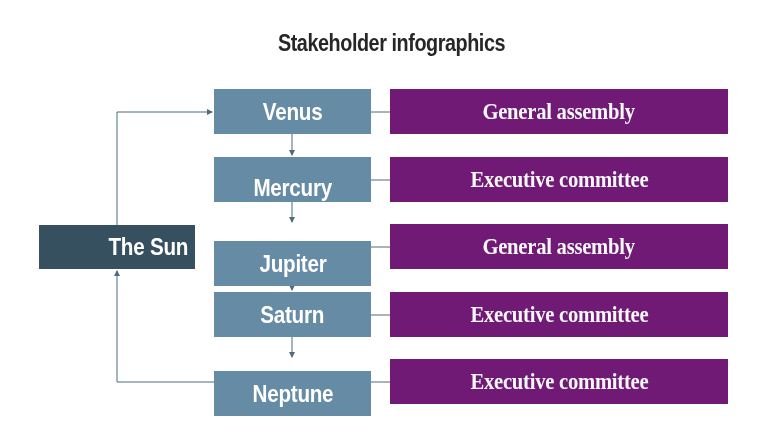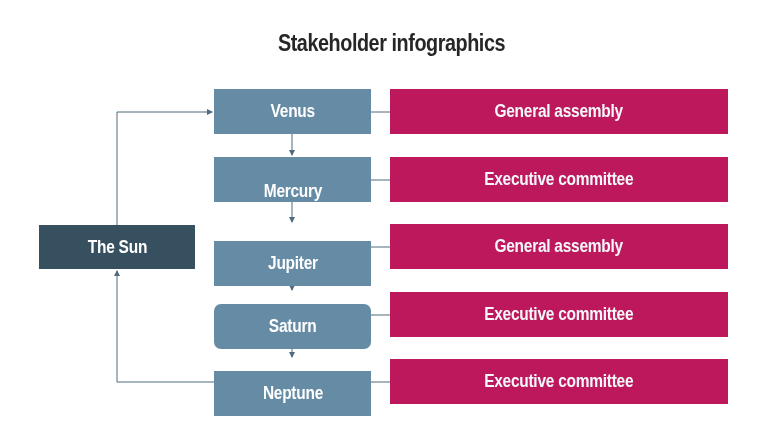--- a/index.html
+++ b/index.html
@@ -8,27 +8,27 @@
       background: #ffffff;
       font-family: "Liberation Sans", "DejaVu Sans", sans-serif;
     }
     .title {
       position: absolute; left: 0; top: 30px; width: 783px; text-align: center;
       font-size: 23px; font-weight: bold; color: #262626; letter-spacing: -0.5px;
       transform: scaleX(0.86); transform-origin: center;
     }
     .box {
       position: absolute; display: flex; align-items: center; justify-content: center;
-      font-weight: bold; color: #ffffff; font-size: 18px; letter-spacing: -0.3px;
+      font-weight: bold; color: #ffffff; font-size: 24px; letter-spacing: -0.3px;
       box-sizing: border-box;
     }
     .box span { display: inline-block; transform: scaleX(0.86); white-space: nowrap; }
     .planet { left: 214px; width: 157px; height: 45px; background: #658ba5; }
-    .detail { left: 390px; width: 338px; height: 45px; background: #be185d; color: #f4f8fa; }
-    .sun { left: 39px; top: 225px; width: 156px; height: 44px; background: #36505f; }
+    .detail { left: 390px; width: 338px; height: 45px; background: #701a75; color: #f4f8fa; font-family: Liberation Serif, serif; }
+    .sun { left: 39px; top: 225px; width: 156px; height: 44px; background: #36505f; justify-content: flex-end; }
     svg.lines { position: absolute; left: 0; top: 0; }
   </style>
 </head>
 <body>
 
 <div class="title">Stakeholder infographics</div>
 
 <svg class="lines" width="783" height="440">
   <defs>
     <marker id="arr" markerWidth="6" markerHeight="6" refX="5" refY="3" orient="auto" markerUnits="userSpaceOnUse">
@@ -70,21 +70,21 @@
   <span>Executive committee</span>
 </div>
 
 <div class="box planet" style="top:241px;">
   <span>Jupiter</span>
 </div>
 <div class="box detail" style="top:224px;">
   <span>General assembly</span>
 </div>
 
-<div class="box planet" style="top:304px;border-radius:7px;">
+<div class="box planet" style="top:292px;">
   <span>Saturn</span>
 </div>
 <div class="box detail" style="top:292px;">
   <span>Executive committee</span>
 </div>
 
 <div class="box planet" style="top:371px;">
   <span>Neptune</span>
 </div>
 <div class="box detail" style="top:359px;">

